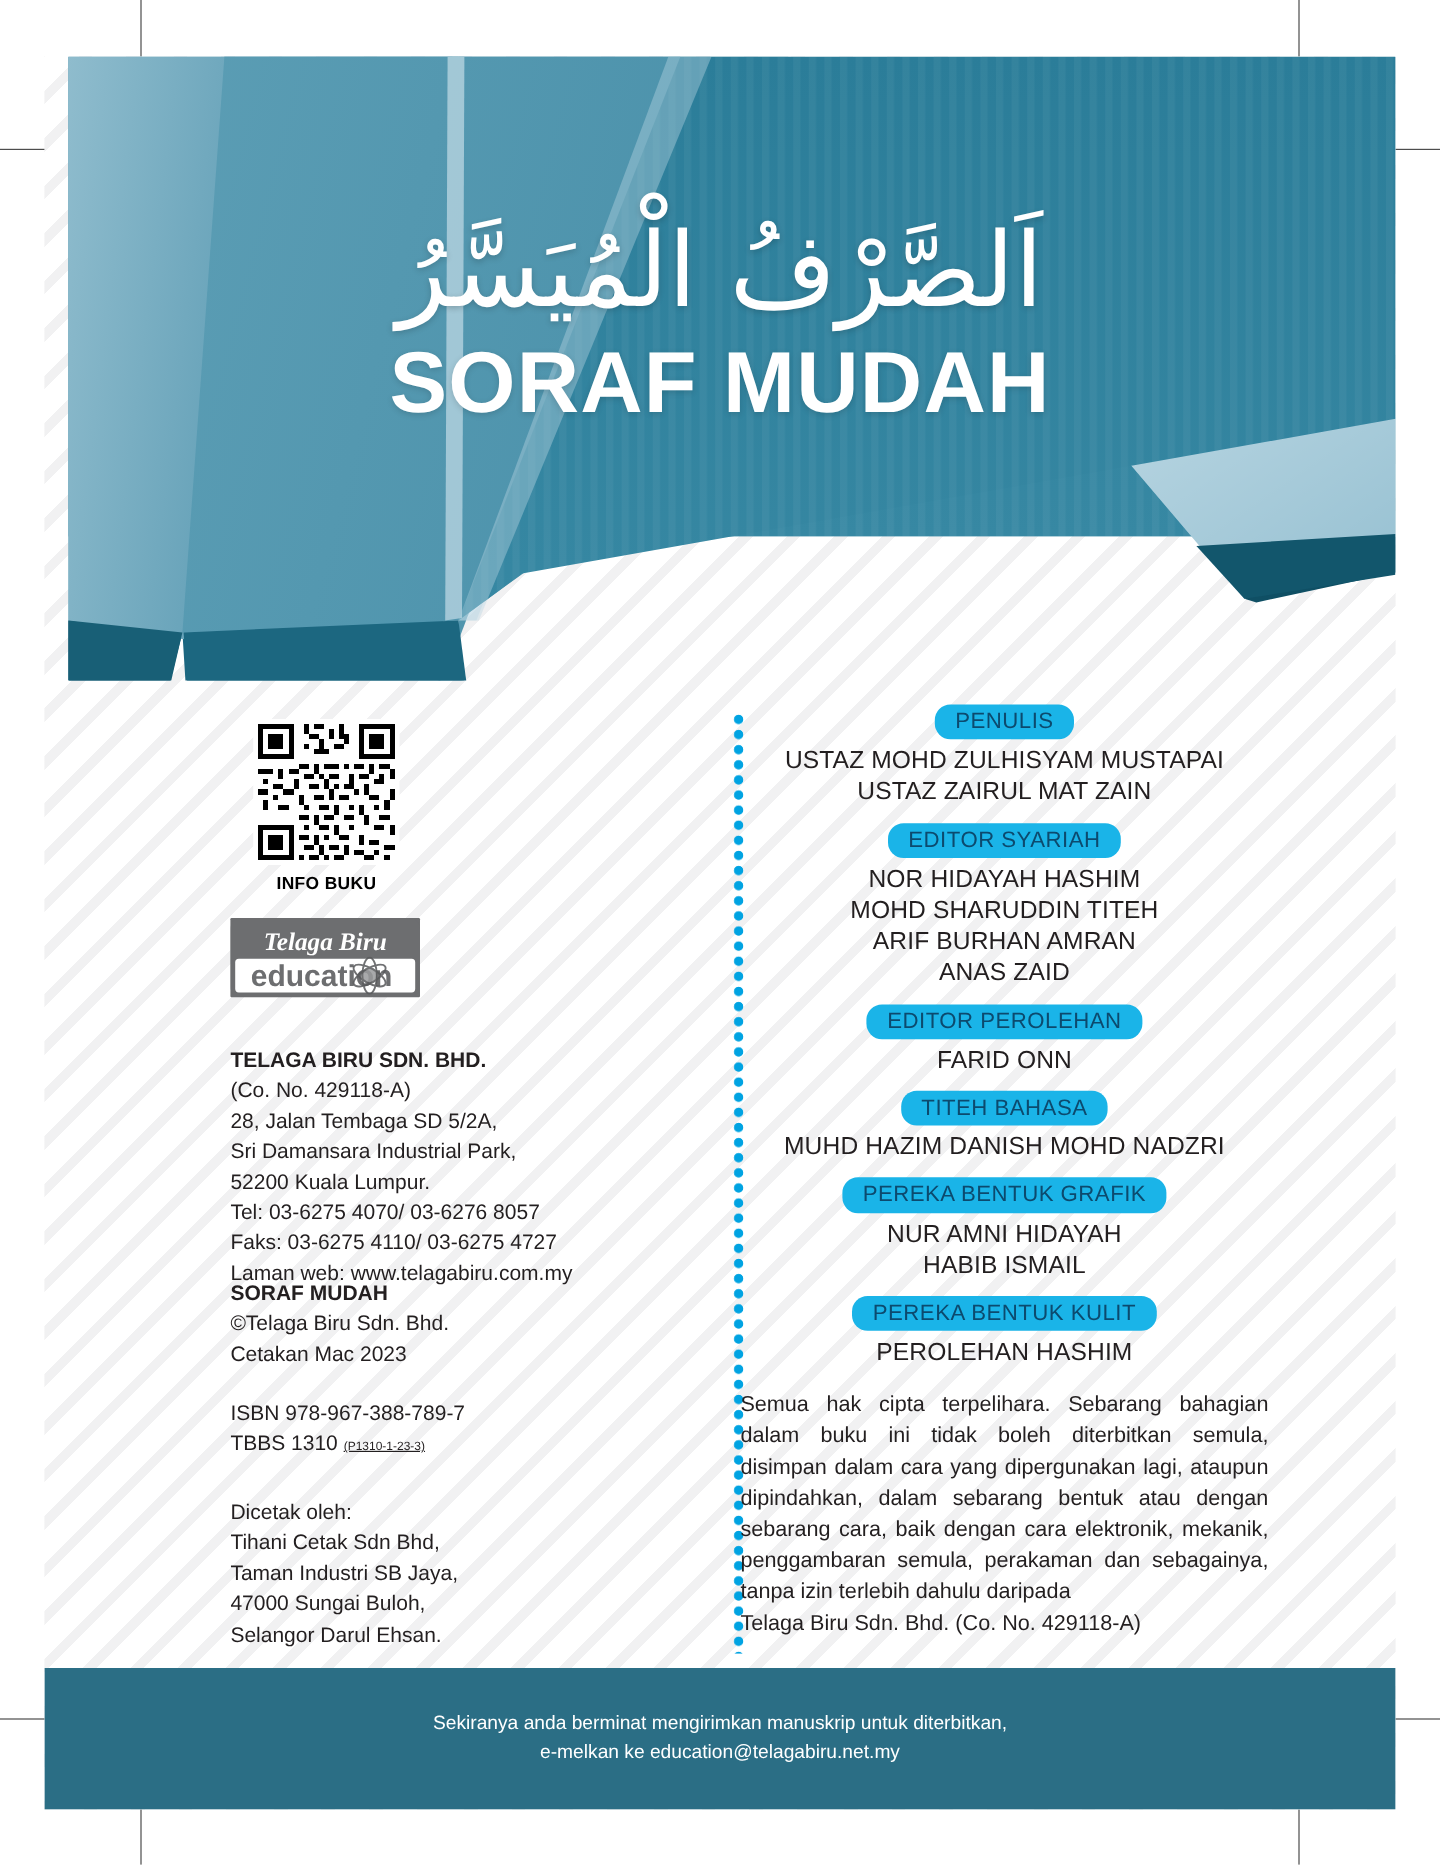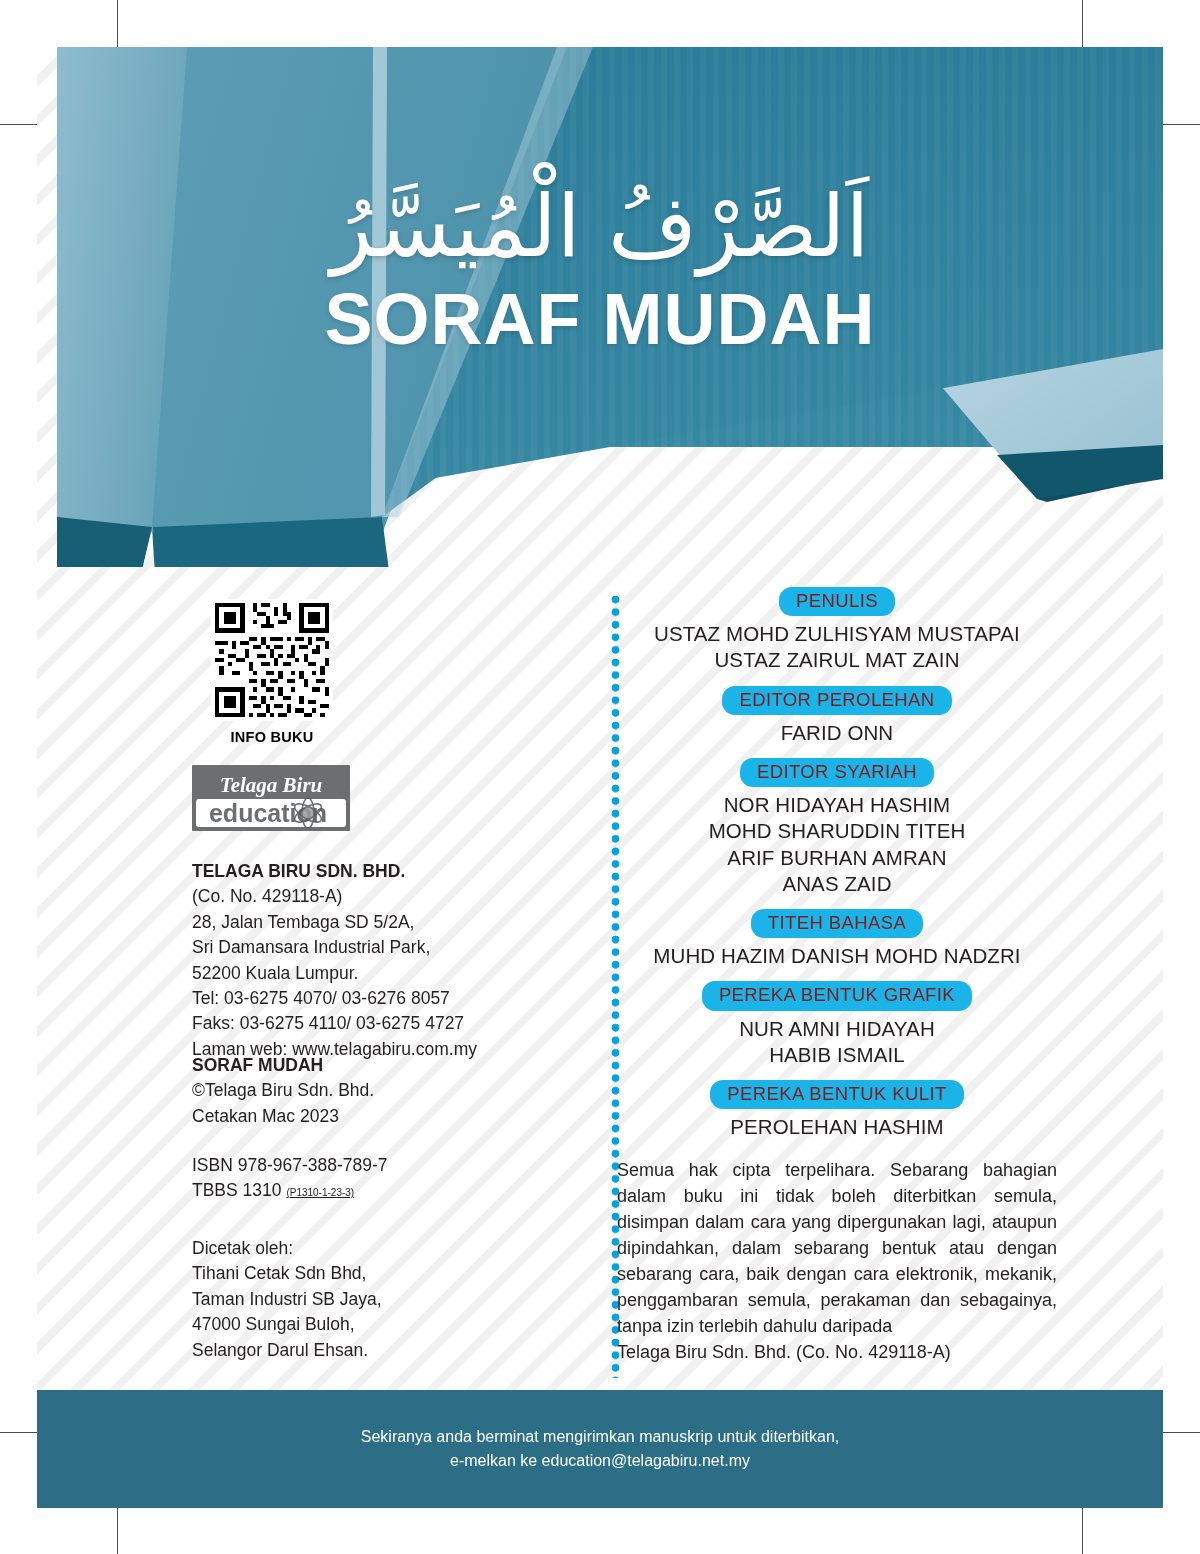--- a/index.html
+++ b/index.html
@@ -74,32 +74,32 @@
   }
 
   
   .logo{
     position:absolute;left:0px;top:178px;width:158px;height:66px;
     border-radius:1px;overflow:hidden;background:#6d6e70;
   }
   .logo svg{display:block;}
 
   
-  .blk{margin-top:4px;}
+  .blk{margin-top:16px;}
   .blk.addr{position:absolute;left:0;top:268px;width:330px;}
   .blk.book{position:absolute;left:0;top:462px;width:330px;}
   .blk.isbn{position:absolute;left:0;top:562px;width:330px;}
   .blk.print{position:absolute;left:0;top:645px;width:330px;}
   .bold{font-weight:bold;}
   .tbbs-small{font-size:10px;text-decoration:underline;}
 
   
   .credit{width:100%;text-align:center;}
   .pill{
-    display:inline-block;background:#1ab4e8;color:#7f1d1d;
+    display:inline-block;background:#1ab4e8;color:#0c4a6e;
     border-radius:13px;padding:2px 17px 4px 17px;
     font-size:18.5px;letter-spacing:.4px;line-height:1.25;
   }
   .names{
     font-size:20.5px;line-height:1.28;color:#231f20;margin-top:5px;letter-spacing:.1px;
   }
   .credit + .credit{margin-top:12px;}
   .copy{
     margin-top:18px;text-align:justify;font-size:18px;line-height:1.44;color:#231f20;
   }
@@ -366,37 +366,37 @@
 
       <div class="credit">
         <span class="pill">PENULIS</span>
         <div class="names">
           <div>USTAZ MOHD ZULHISYAM MUSTAPAI</div>
           <div>USTAZ ZAIRUL MAT ZAIN</div>
         </div>
       </div>
 
       <div class="credit">
-        <span class="pill">EDITOR PEROLEHAN</span>
-        <div class="names">
-          <div>FARID ONN</div>
-        </div>
-      </div>
-
-      <div class="credit">
         <span class="pill">EDITOR SYARIAH</span>
         <div class="names">
           <div>NOR HIDAYAH HASHIM</div>
           <div>MOHD SHARUDDIN TITEH</div>
           <div>ARIF BURHAN AMRAN</div>
           <div>ANAS ZAID</div>
         </div>
       </div>
 
       <div class="credit">
+        <span class="pill">EDITOR PEROLEHAN</span>
+        <div class="names">
+          <div>FARID ONN</div>
+        </div>
+      </div>
+
+      <div class="credit">
         <span class="pill">TITEH BAHASA</span>
         <div class="names">
           <div>MUHD HAZIM DANISH MOHD NADZRI</div>
         </div>
       </div>
 
       <div class="credit">
         <span class="pill">PEREKA BENTUK GRAFIK</span>
         <div class="names">
           <div>NUR AMNI HIDAYAH</div>

